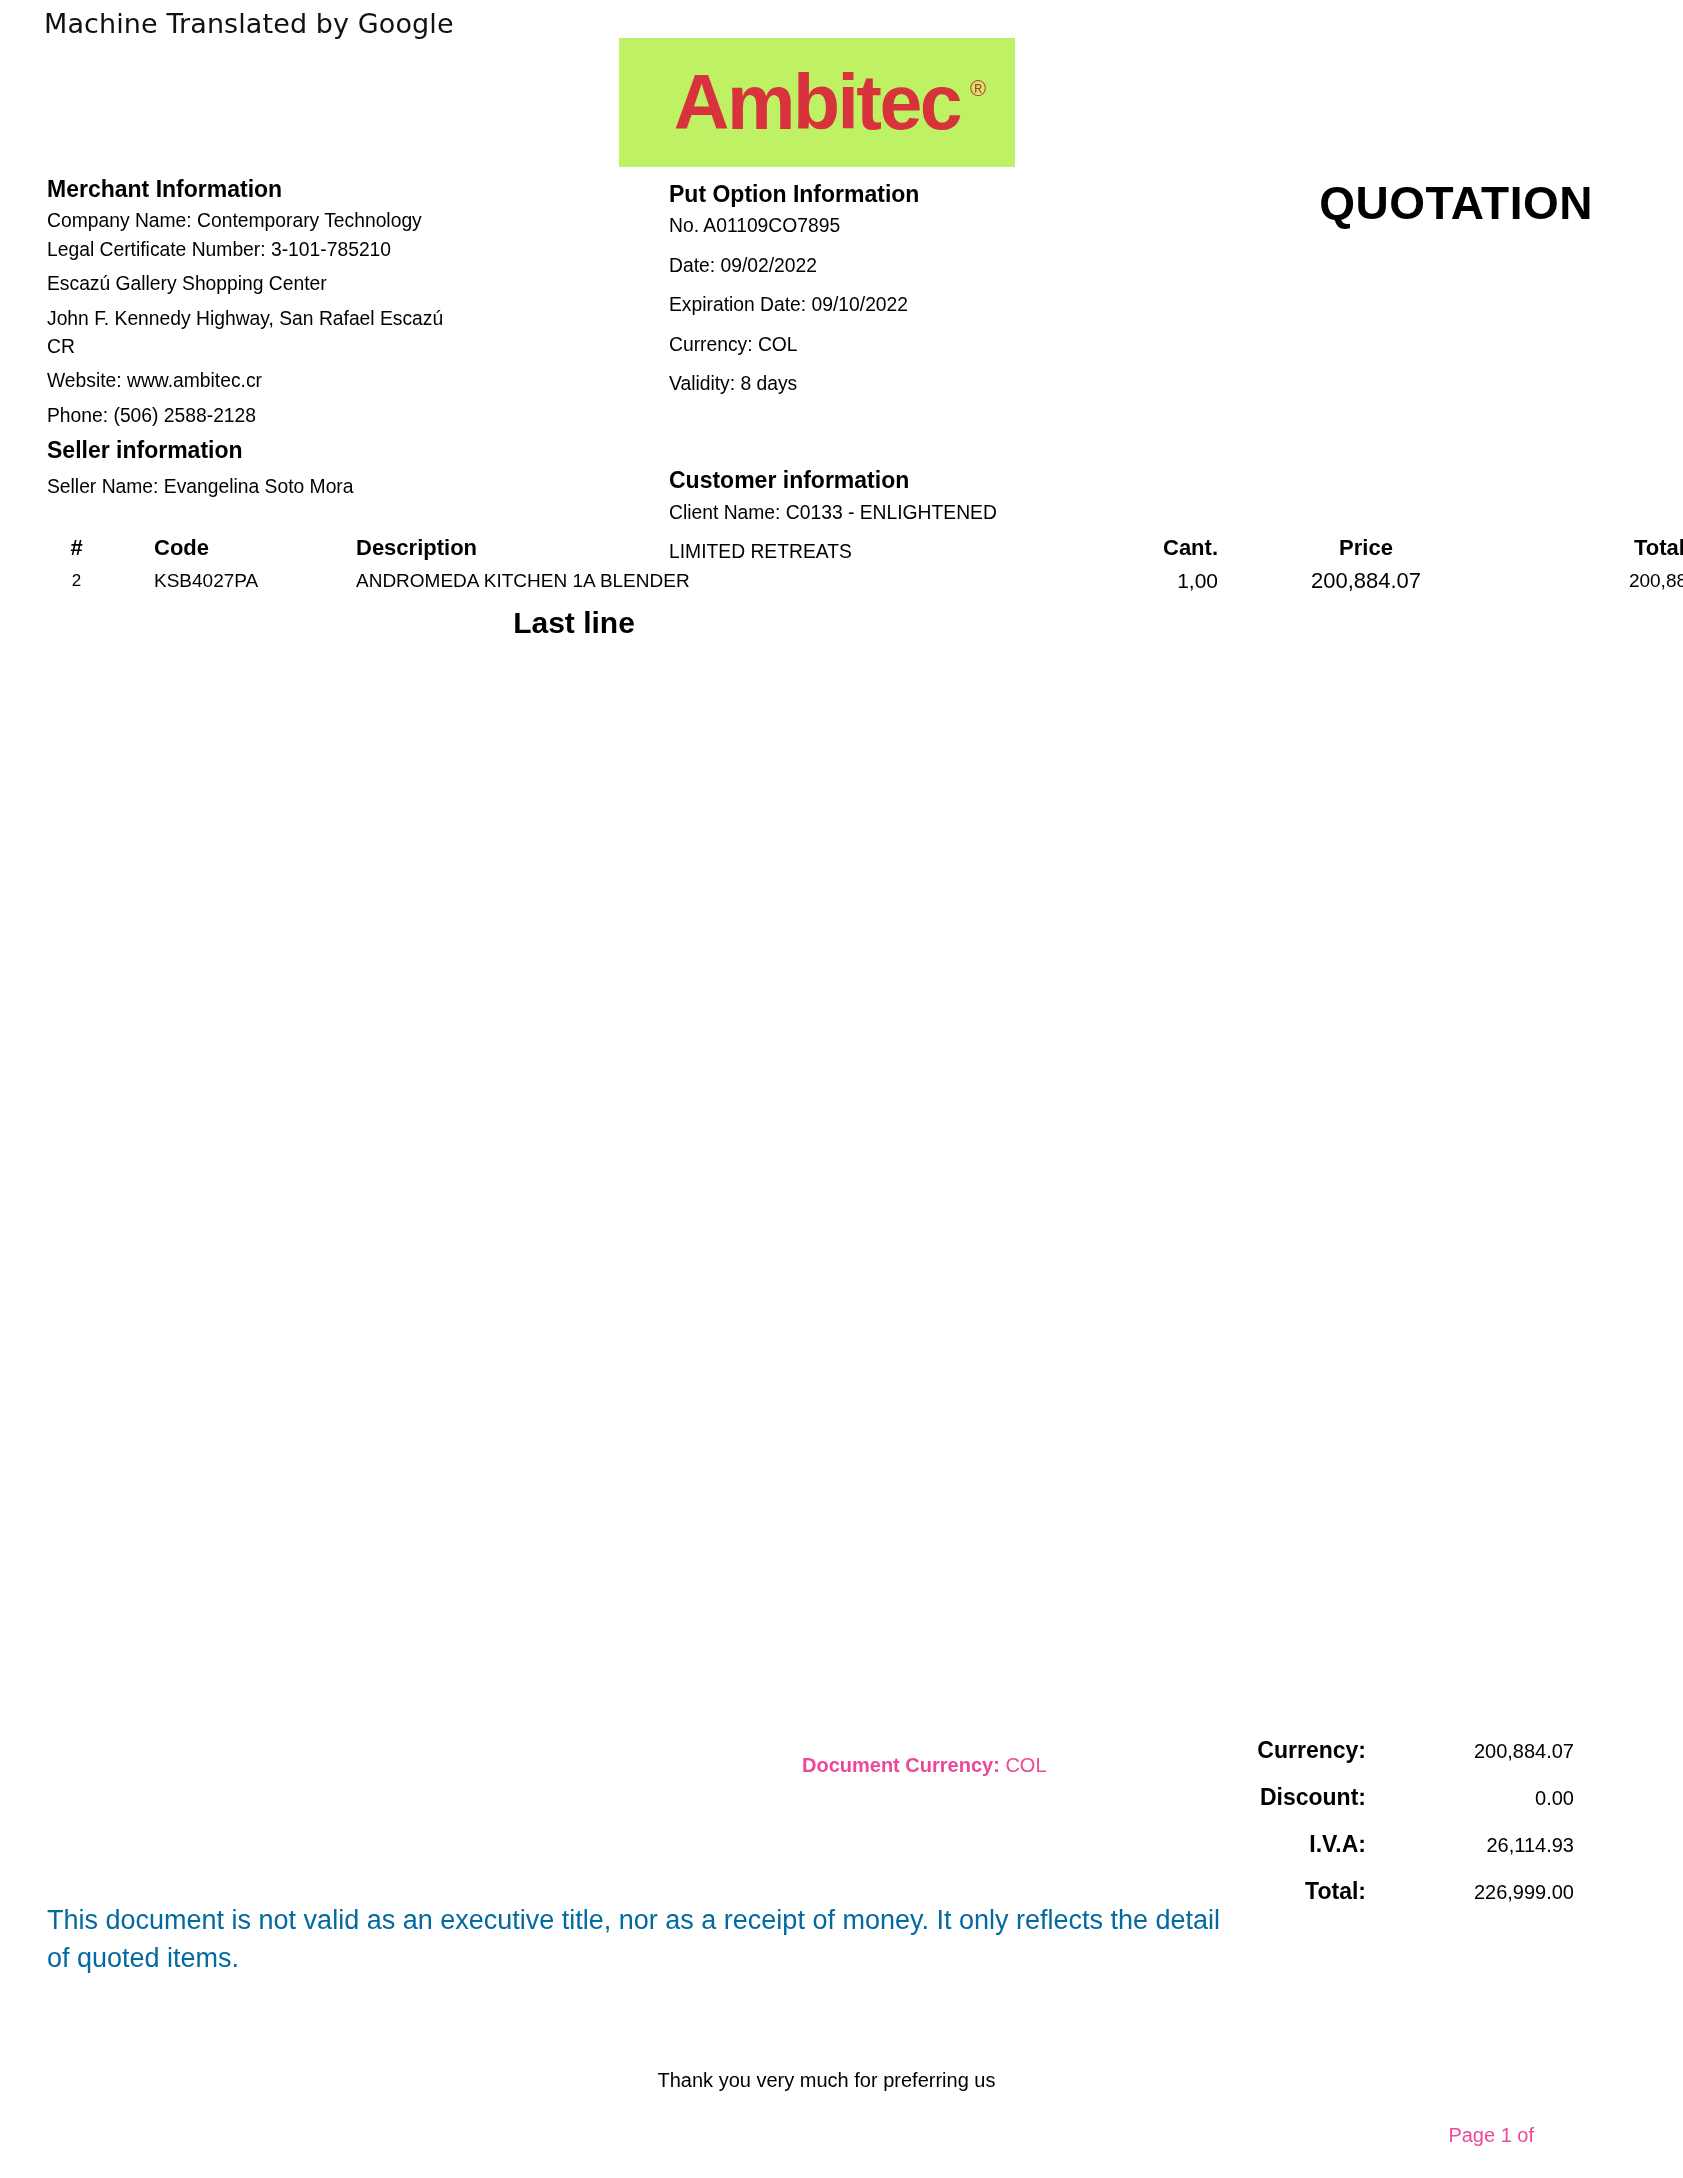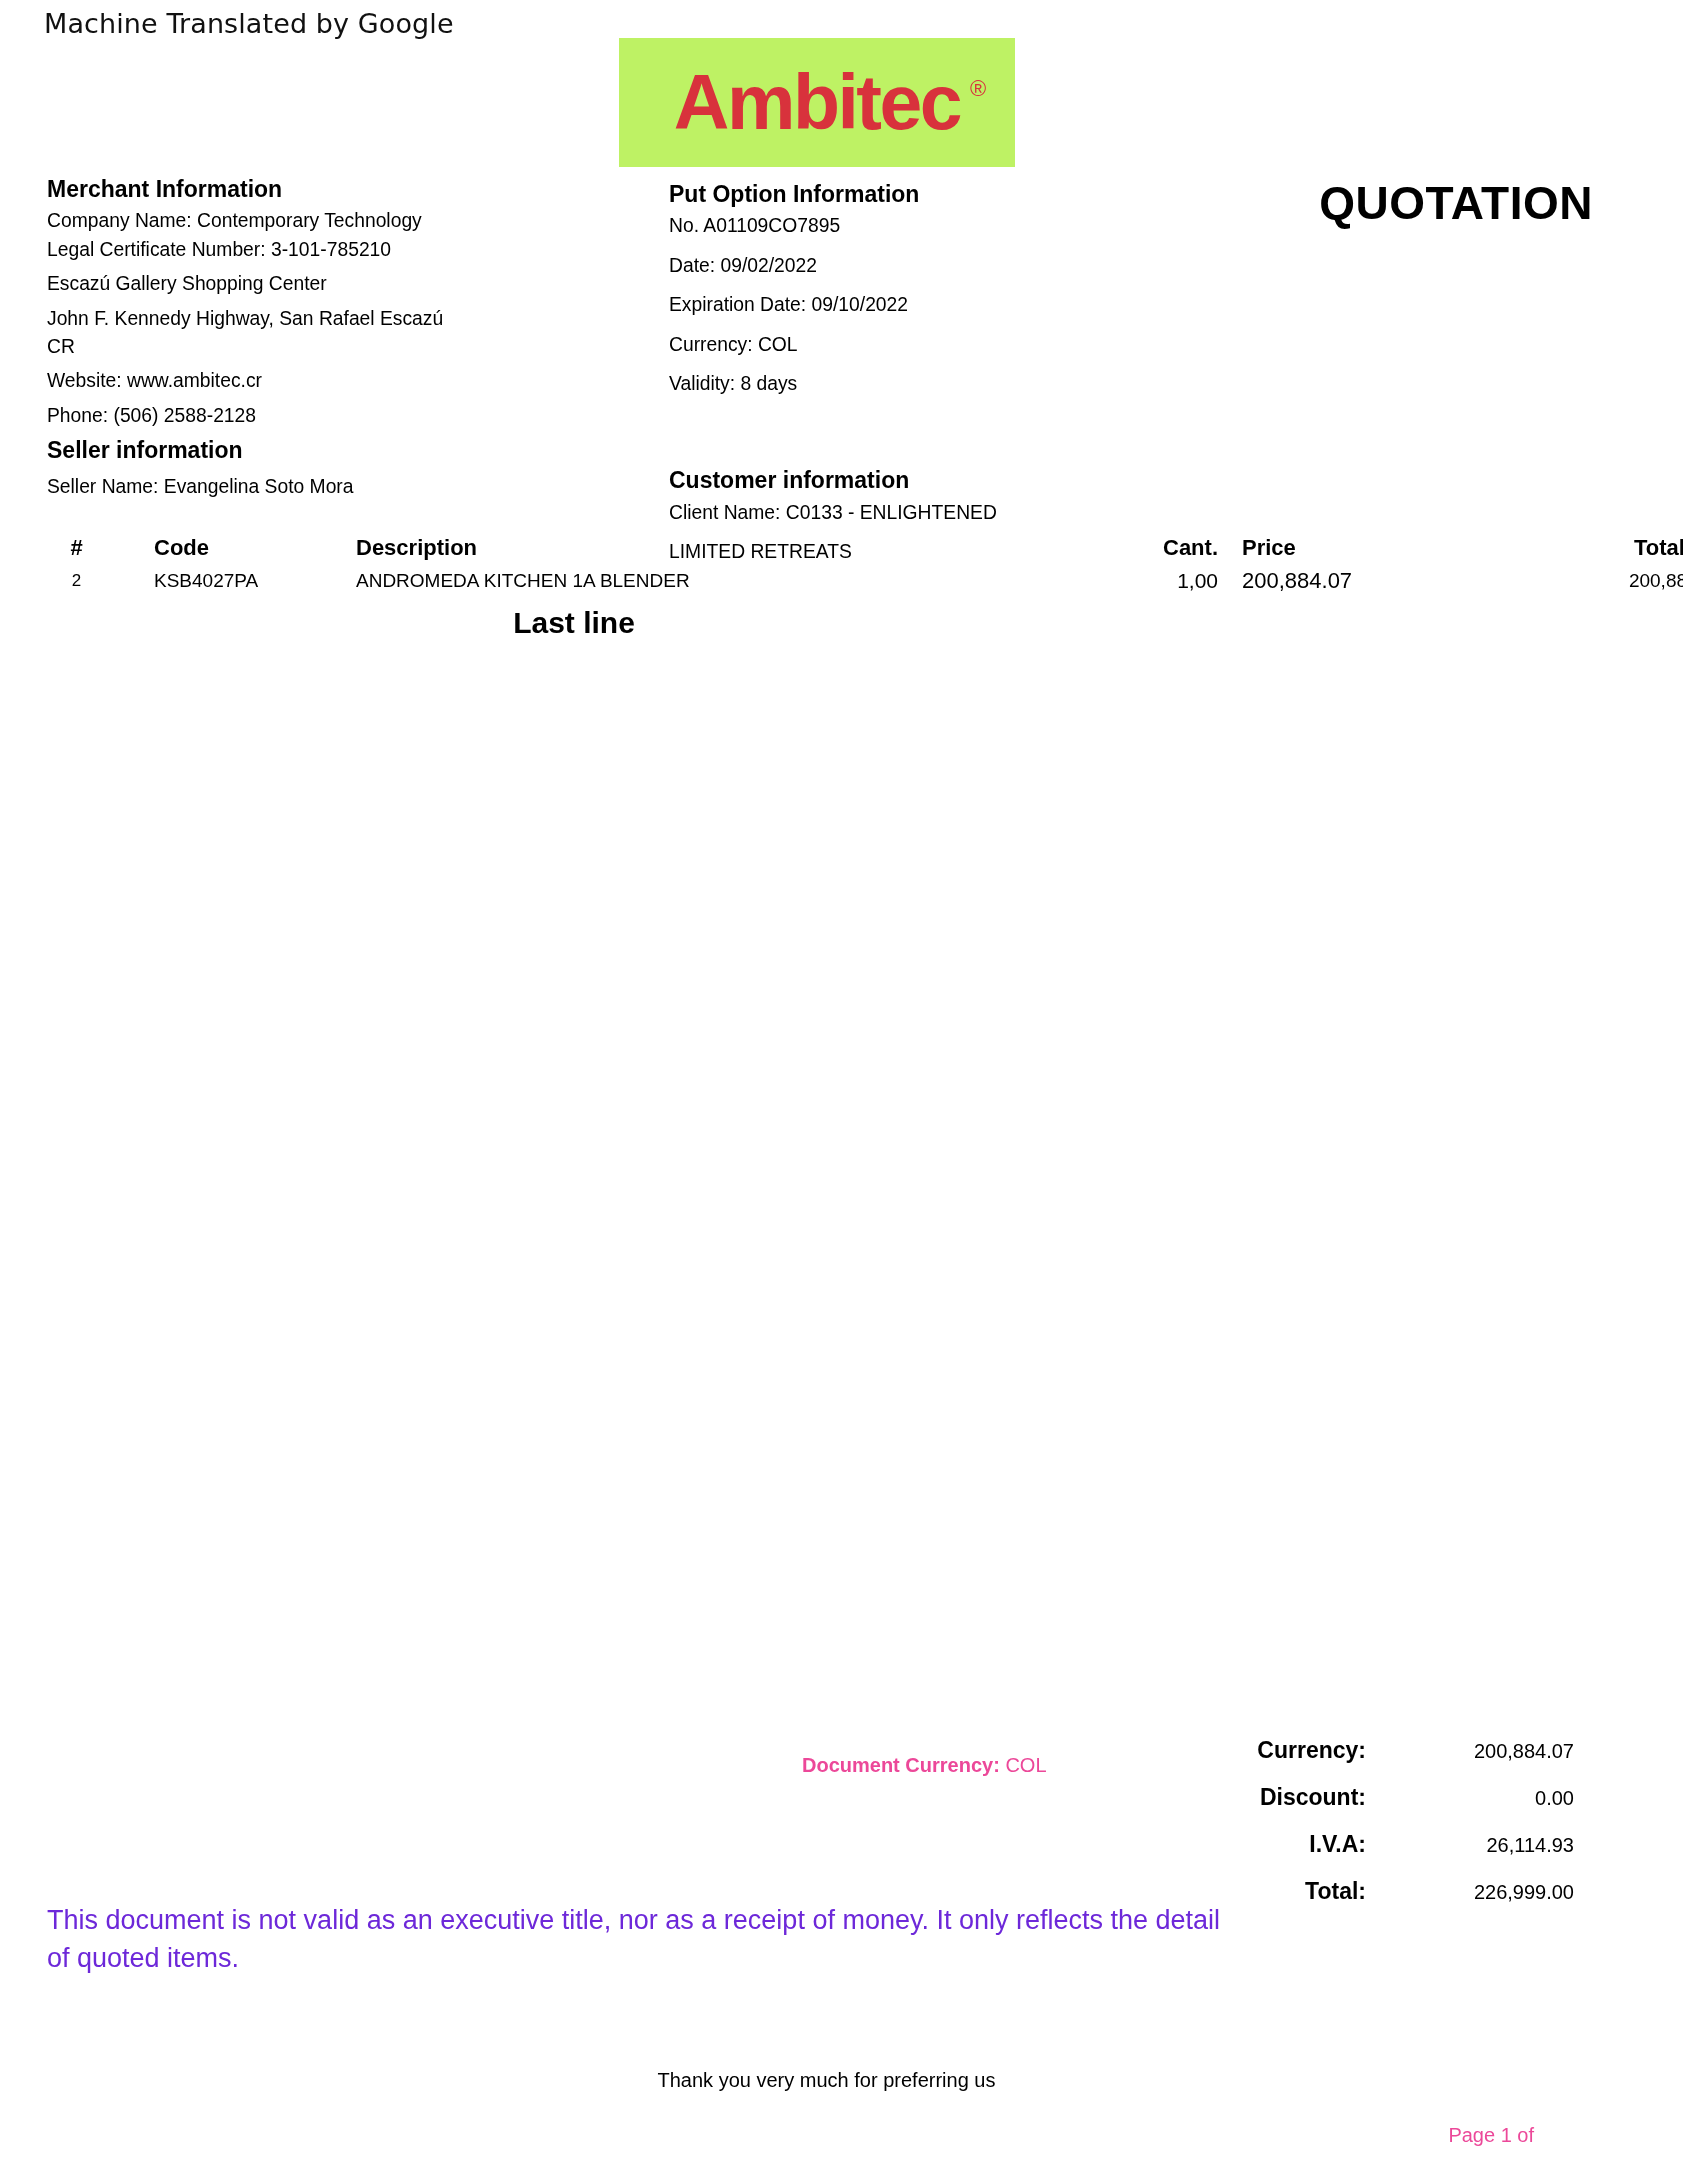--- a/index.html
+++ b/index.html
@@ -154,21 +154,21 @@
   .items td {
     font-size: 19px;
     font-weight: 400;
     padding: 0;
     color: #000;
   }
   .c-num   { width: 59px;  text-align: center; }
   .c-code  { width: 198px; text-align: left; }
   .c-desc  { width: 634px; text-align: left; }
   .c-cant  { width: 228px; text-align: right; }
-  .c-price { width: 248px; text-align: left; }
+  .c-price { width: 248px; text-align: center; }
   .c-total { width: 224px; text-align: right; }
 
   .items td.c-num   { font-size: 17px; }
   .items td.c-cant  { font-size: 21px; padding-right: 24px; }
   .items td.c-price { font-size: 22px; padding-right: 10px; }
   .items td.c-total { font-size: 19px; }
   .items th.c-cant  { padding-right: 24px; }
   .items th.c-price { padding-right: 10px; }
   .items th.c-desc  { padding-left: 4px; }
   .items td.c-desc  { padding-left: 4px; }
@@ -231,21 +231,21 @@
   .totals tr:last-child td { padding-bottom: 0; }
 
   
   .disclaimer {
     position: absolute;
     left: 47px;
     top: 1901px;
     width: 1178px;
     font-size: 27px;
     line-height: 1.42;
-    color: #6d28d9;
+    color: #0369a1;
     font-weight: 400;
   }
 
   
   .thanks {
     position: absolute;
     left: 0;
     top: 2069px;
     width: 1653px;
     text-align: center;

